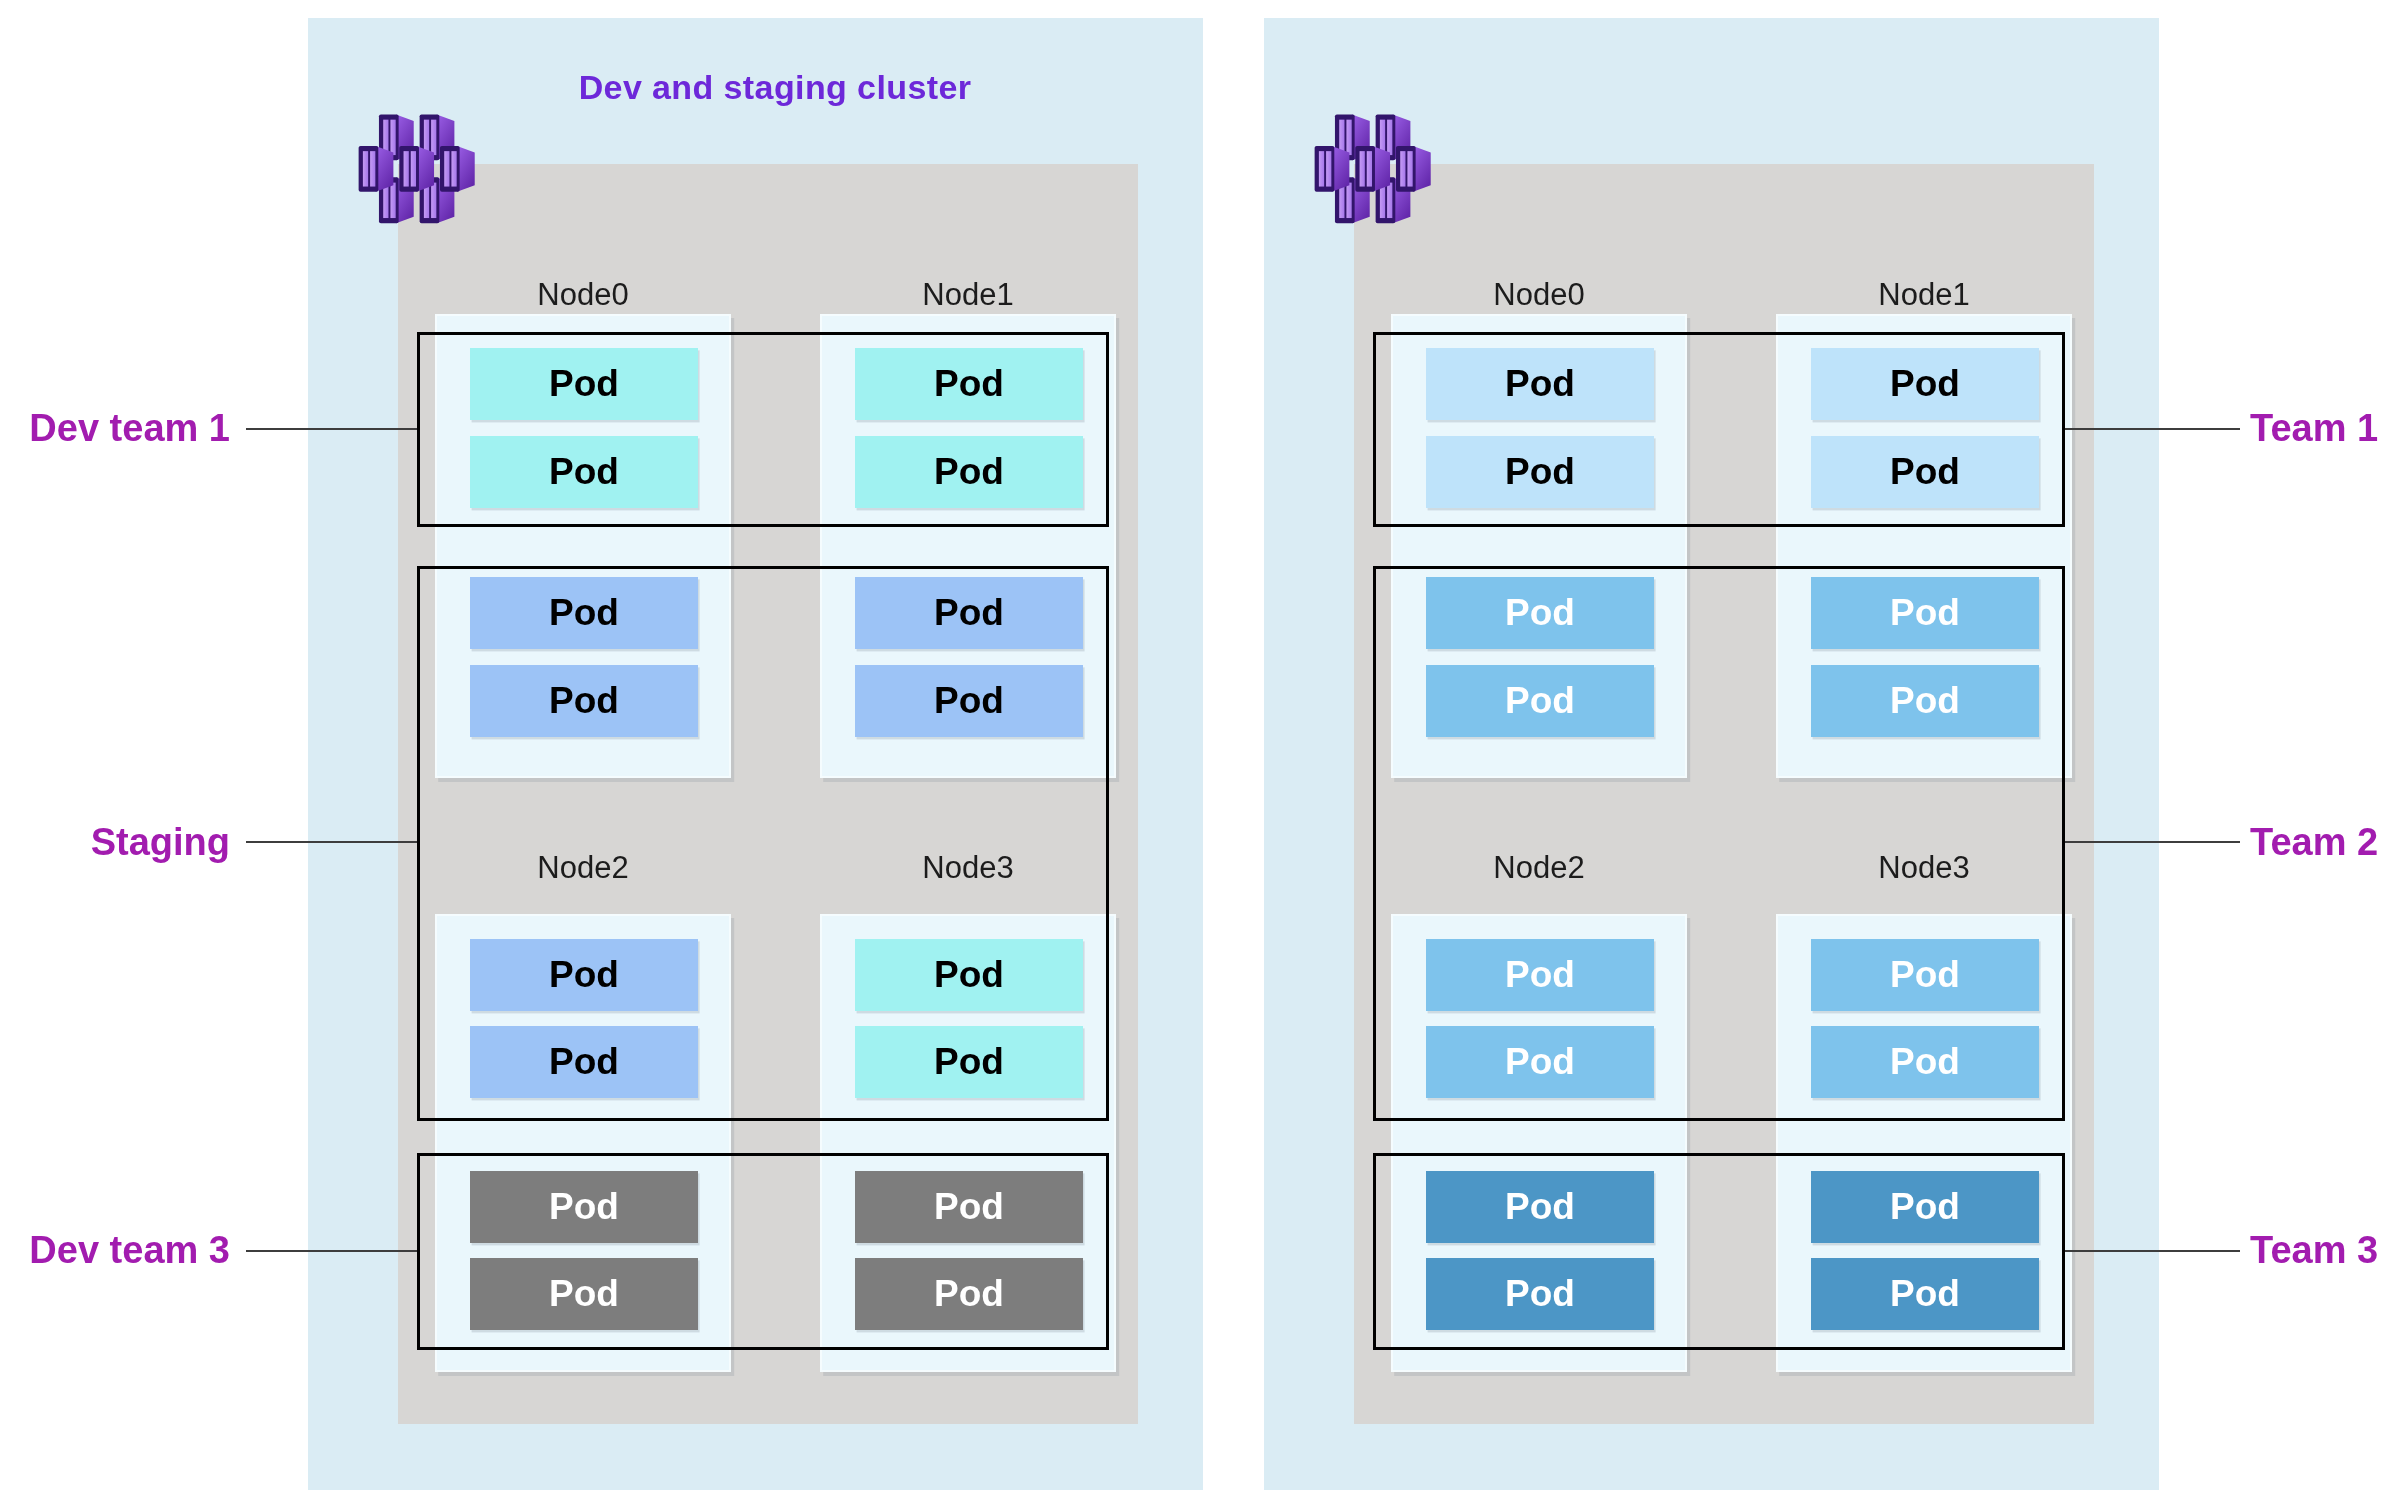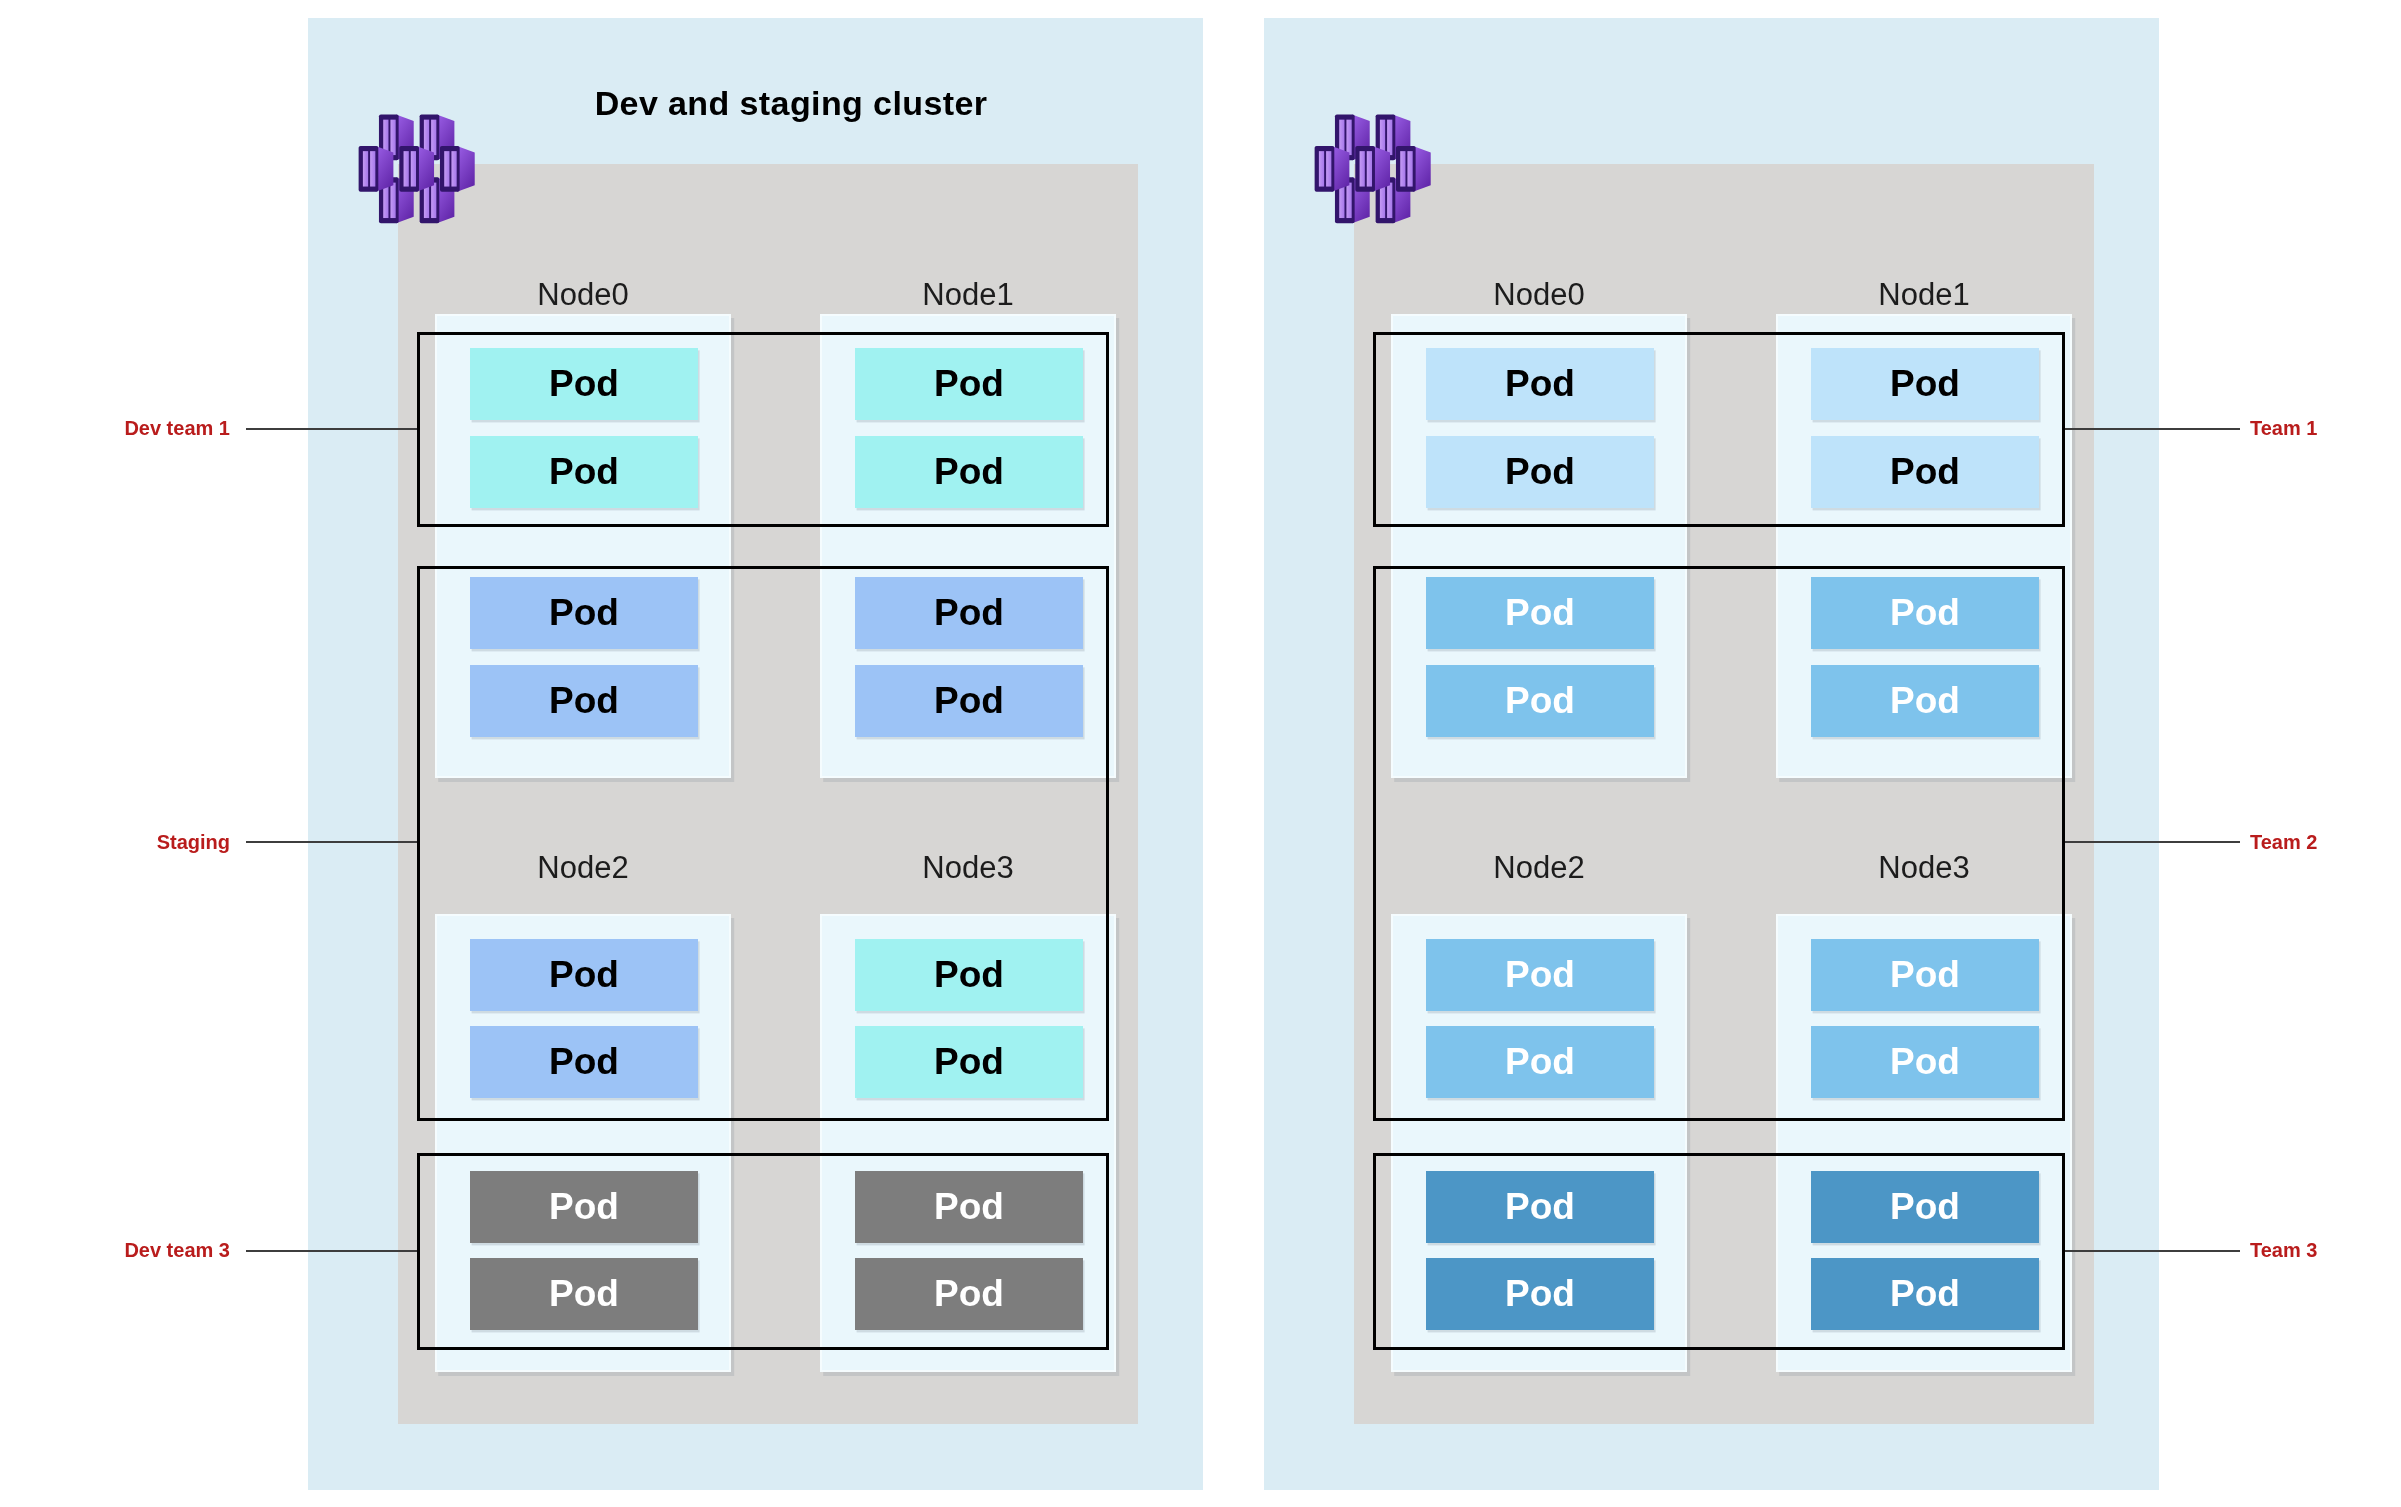--- a/index.html
+++ b/index.html
@@ -3,22 +3,22 @@
 <meta charset="utf-8">
 <style>
   html,body{margin:0;padding:0;background:#FFFFFF;}
   .canvas{position:relative;width:2401px;height:1508px;background:#FFFFFF;
           font-family:"Liberation Sans",sans-serif;overflow:hidden;}
 
   .cluster{position:absolute;top:17.7px;width:895px;height:1472px;background:#DAECF4;}
   .cluster.left{left:308px;}
   .cluster.right{left:1264px;}
 
-  .title{position:absolute;top:50px;left:97px;width:740px;margin:16px;text-align:center;
-         font-size:34px;font-weight:bold;color:#000000;letter-spacing:0.4px;}
+  .title{position:absolute;top:50px;left:97px;width:740px;margin:0;text-align:center;
+         font-size:34px;font-weight:bold;color:#6d28d9;letter-spacing:0.4px;}
 
   .aks{position:absolute;left:48px;top:95px;width:122px;height:113px;z-index:9;}
 
   .narea{position:absolute;left:90px;top:146px;width:740px;height:1260px;background:#D7D6D4;}
 
   .nlabel{position:absolute;height:48px;line-height:48px;text-align:center;
           font-size:31px;color:#1C1C1C;}
   .colx0{left:37px;width:296px;}
   .colx1{left:422px;width:296px;}
   .toplbl{top:85px;margin-top:22px;}
@@ -39,21 +39,21 @@
   .c-gray {background:#7D7D7D;color:#FFF;}
   .c-lblue{background:#BEE3FA;color:#000;}
   .c-mblue{background:#7EC3EC;color:#FFF;}
   .c-sblue{background:#4C96C6;color:#FFF;}
 
   .grect{position:absolute;left:19.3px;width:692px;border:3.2px solid #000;box-sizing:border-box;z-index:7;}
   .g1{top:168px;height:195px;}
   .g2{top:402px;height:555px;}
   .g3{top:989px;height:197px;}
 
-  .slabel{position:absolute;height:45px;line-height:45px;font-size:20px;font-weight:bold;color:#b91c1c;}
+  .slabel{position:absolute;height:45px;line-height:45px;font-size:38px;font-weight:bold;color:#a21caf;}
   .slabel.l{left:0;width:230px;text-align:right;}
   .slabel.r{left:2250px;width:161px;text-align:left;}
 
   .hline{position:absolute;height:1.6px;background:#3D3D3D;}
   .hline.l{left:246px;width:171px;}
   .hline.r{left:2065px;width:175px;}
 </style>
 </head>
 <body>
 

